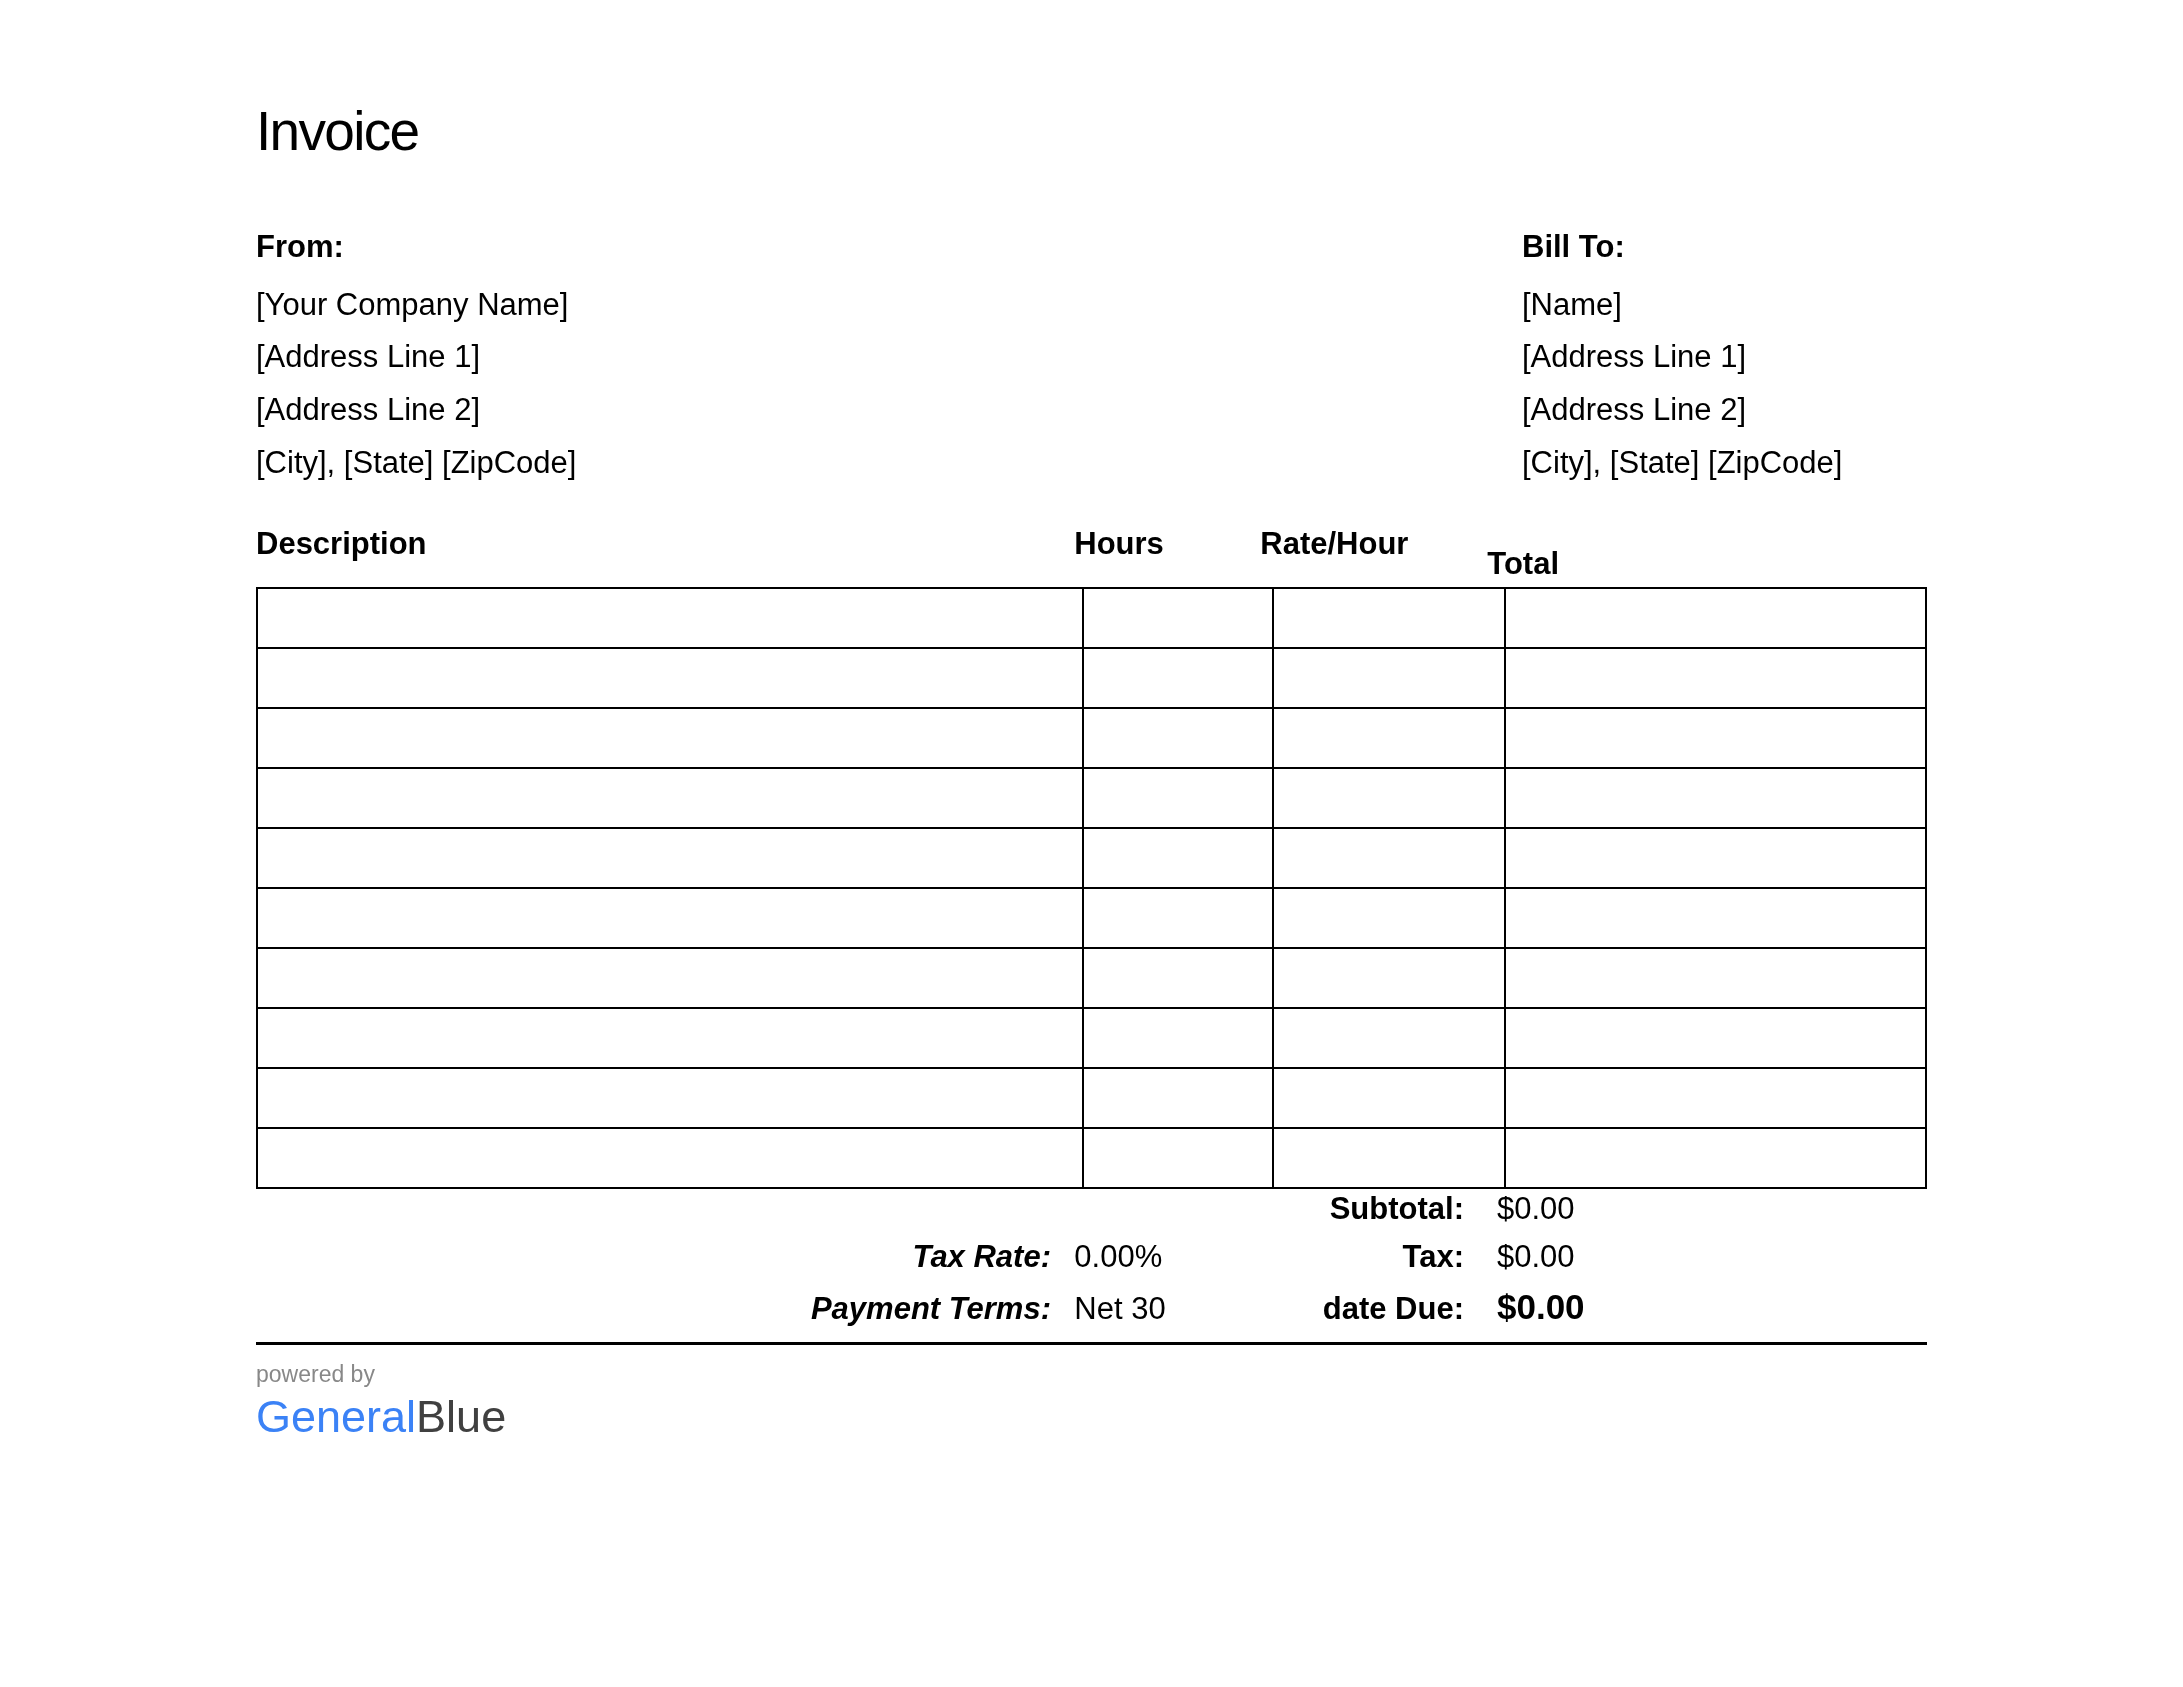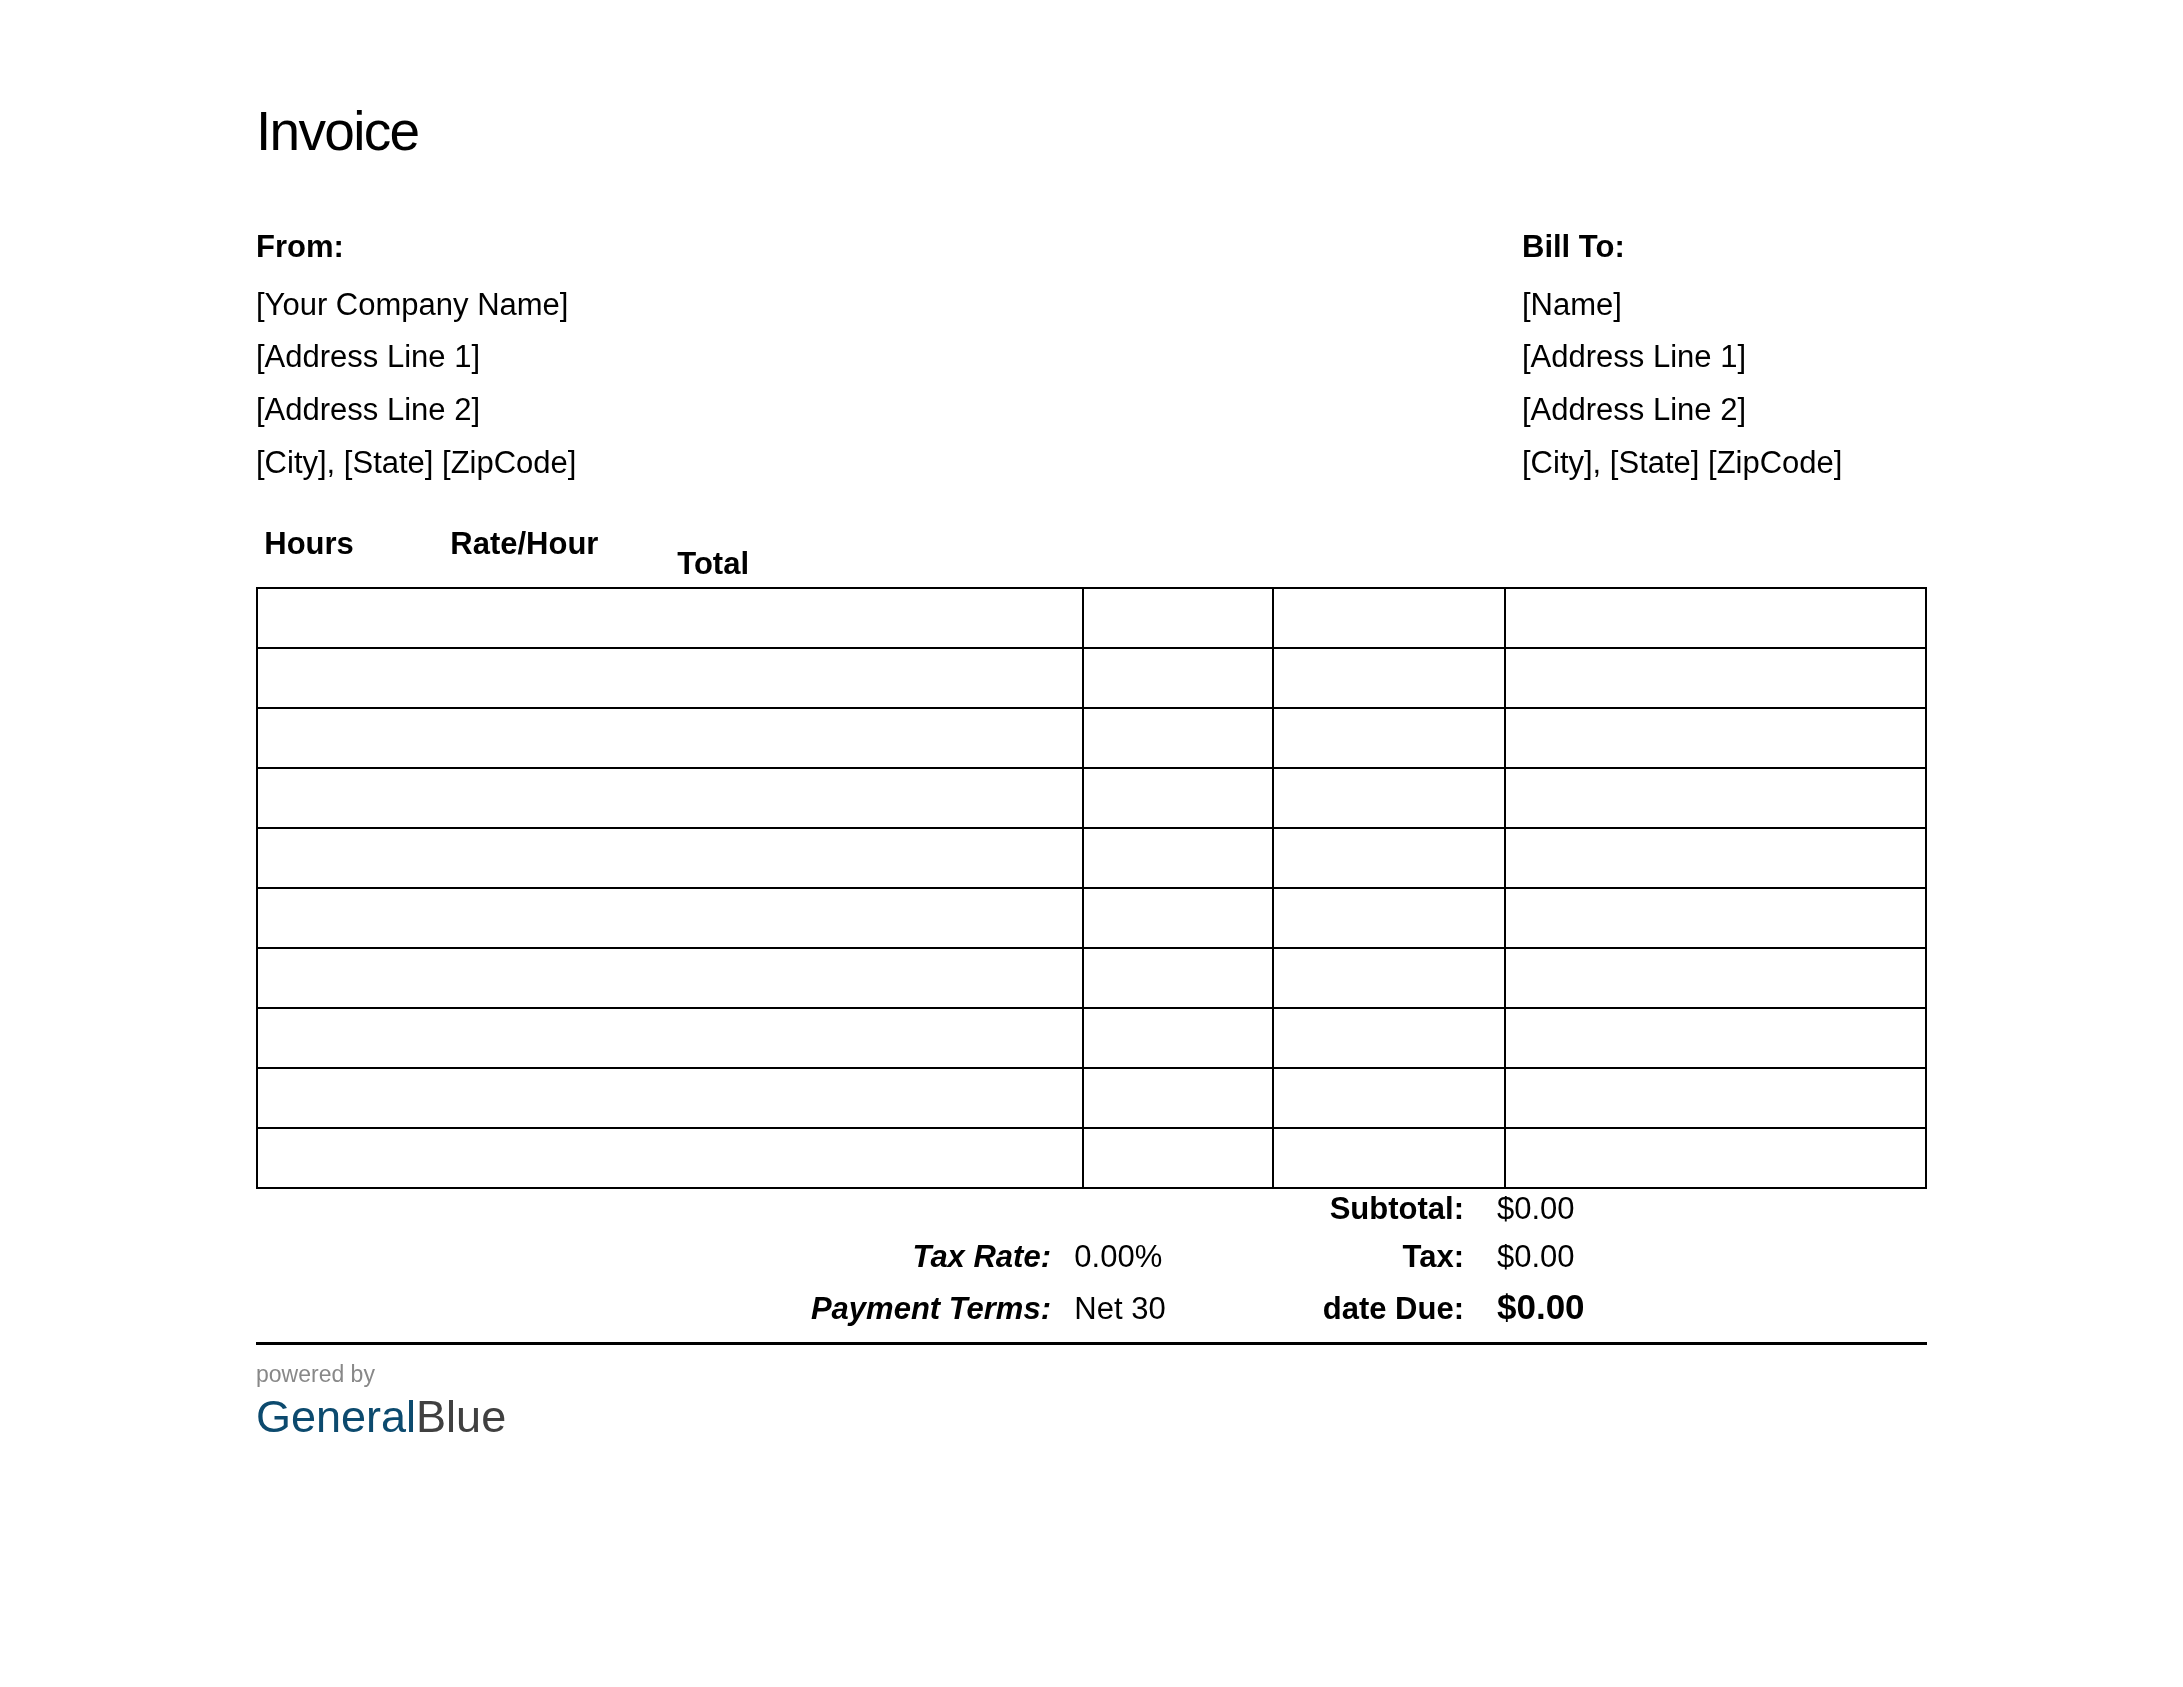--- a/index.html
+++ b/index.html
@@ -127,21 +127,21 @@
     }
     .footer {
       font-size: 23px;
       color: #888;
     }
     .brand {
       font-size: 45px;
       margin-top: 3.3px;
       font-weight: 400;
     }
-    .brand .g { color: #0c4a6e; }
+    .brand .g { color: #3b82f6; }
     .brand .b { color: #404040; }
   </style>
 </head>
 <body>
 
 <div class="header-row">
   <div class="title">Invoice</div>
 </div>
 
 <div class="addresses">
@@ -156,20 +156,21 @@
     <div class="addr-heading">Bill To:</div>
     <div>[Name]</div>
     <div>[Address Line 1]</div>
     <div>[Address Line 2]</div>
     <div>[City], [State] [ZipCode]</div>
   </div>
 </div>
 
 <div class="table-wrap">
   <div class="col-headers">
+    <div class="col-desc">Description</div>
     <div class="col-hours">Hours</div>
     <div class="col-rate">Rate/Hour</div>
     <div class="col-total">Total</div>
   </div>
   <table class="items">
     <tbody id="items-body">
         <tr>
           <td class="c-desc"></td>
           <td class="c-hours"></td>
           <td class="c-rate"></td>

